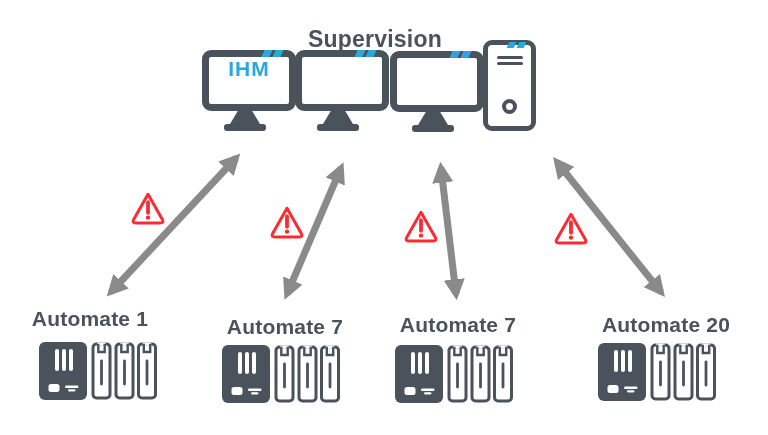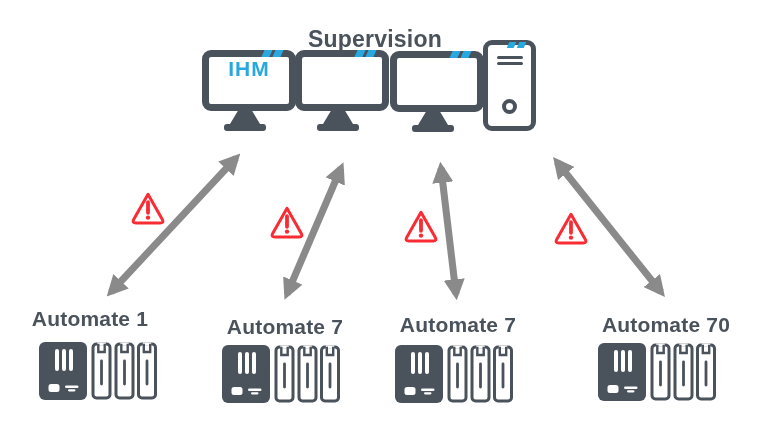--- a/index.html
+++ b/index.html
@@ -201,19 +201,19 @@
   </div>
 
   <div>
     <div class="a-label" style="left:363px;top:313px;">Automate 7</div>
     <svg class="plc" style="left:395px;top:345px;" viewBox="0 0 119 58">
         <use href="#plcsym"></use>
       </svg>
   </div>
 
   <div>
-    <div class="a-label" style="left:571px;top:313px;">Automate 70</div>
+    <div class="a-label" style="left:571px;top:313px;">Automate 20</div>
     <svg class="plc" style="left:598px;top:343px;" viewBox="0 0 119 58">
         <use href="#plcsym"></use>
       </svg>
   </div>
 
 </div>
 
 </body></html>

